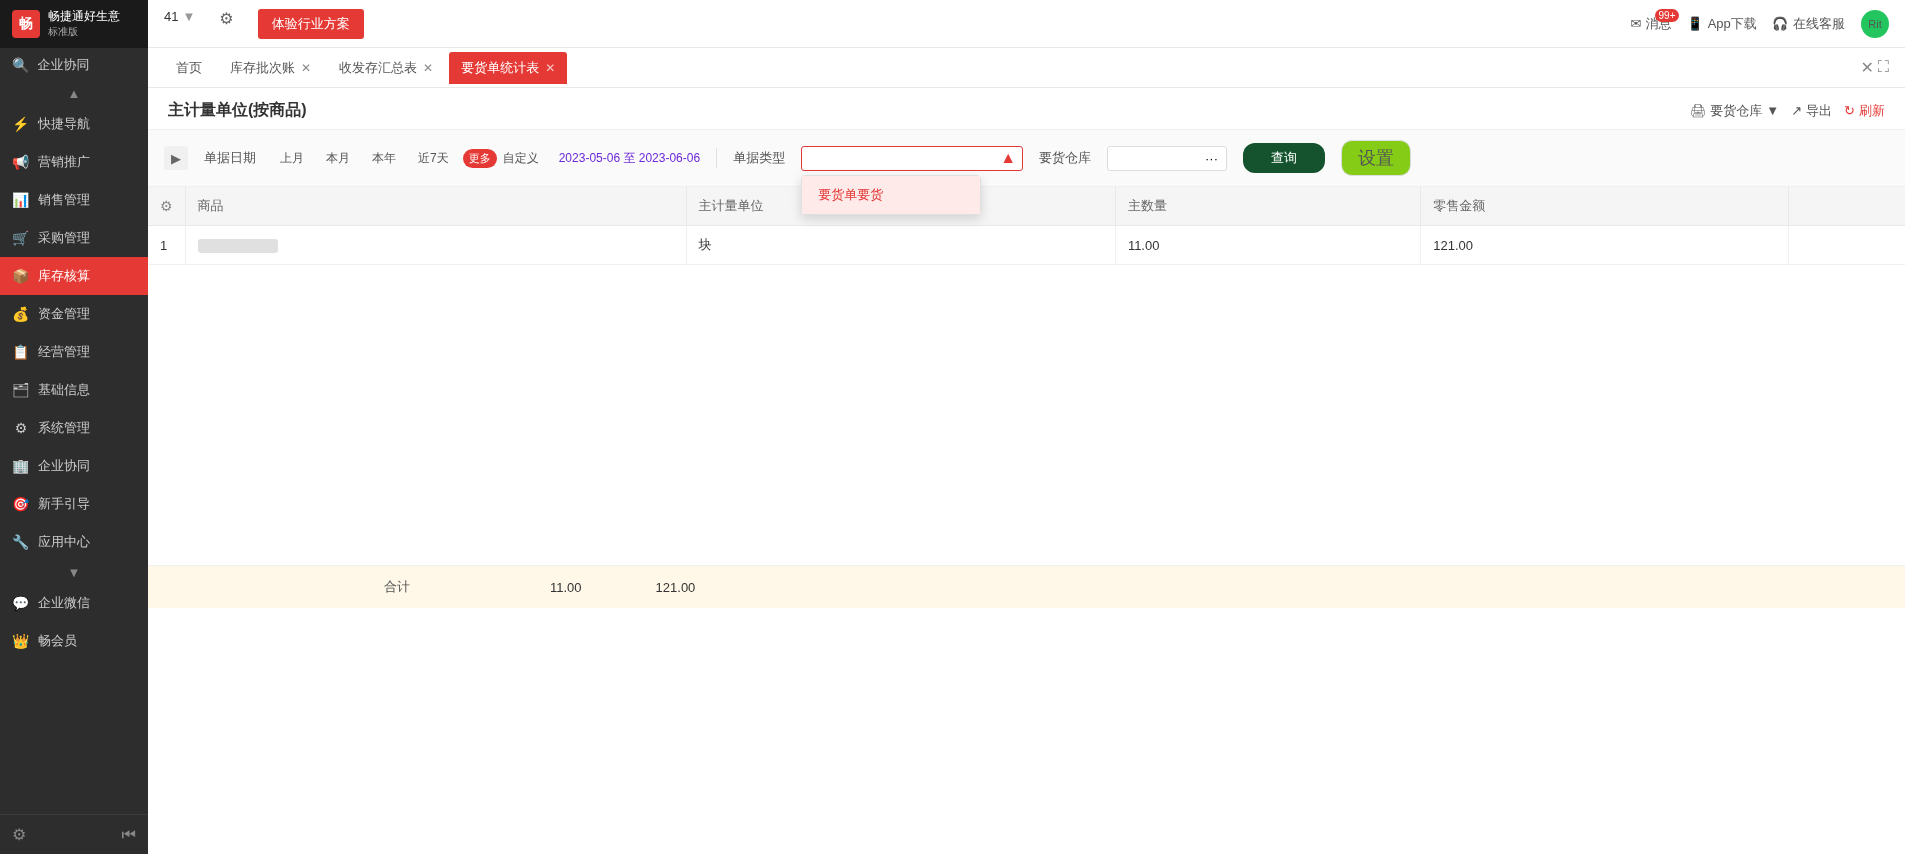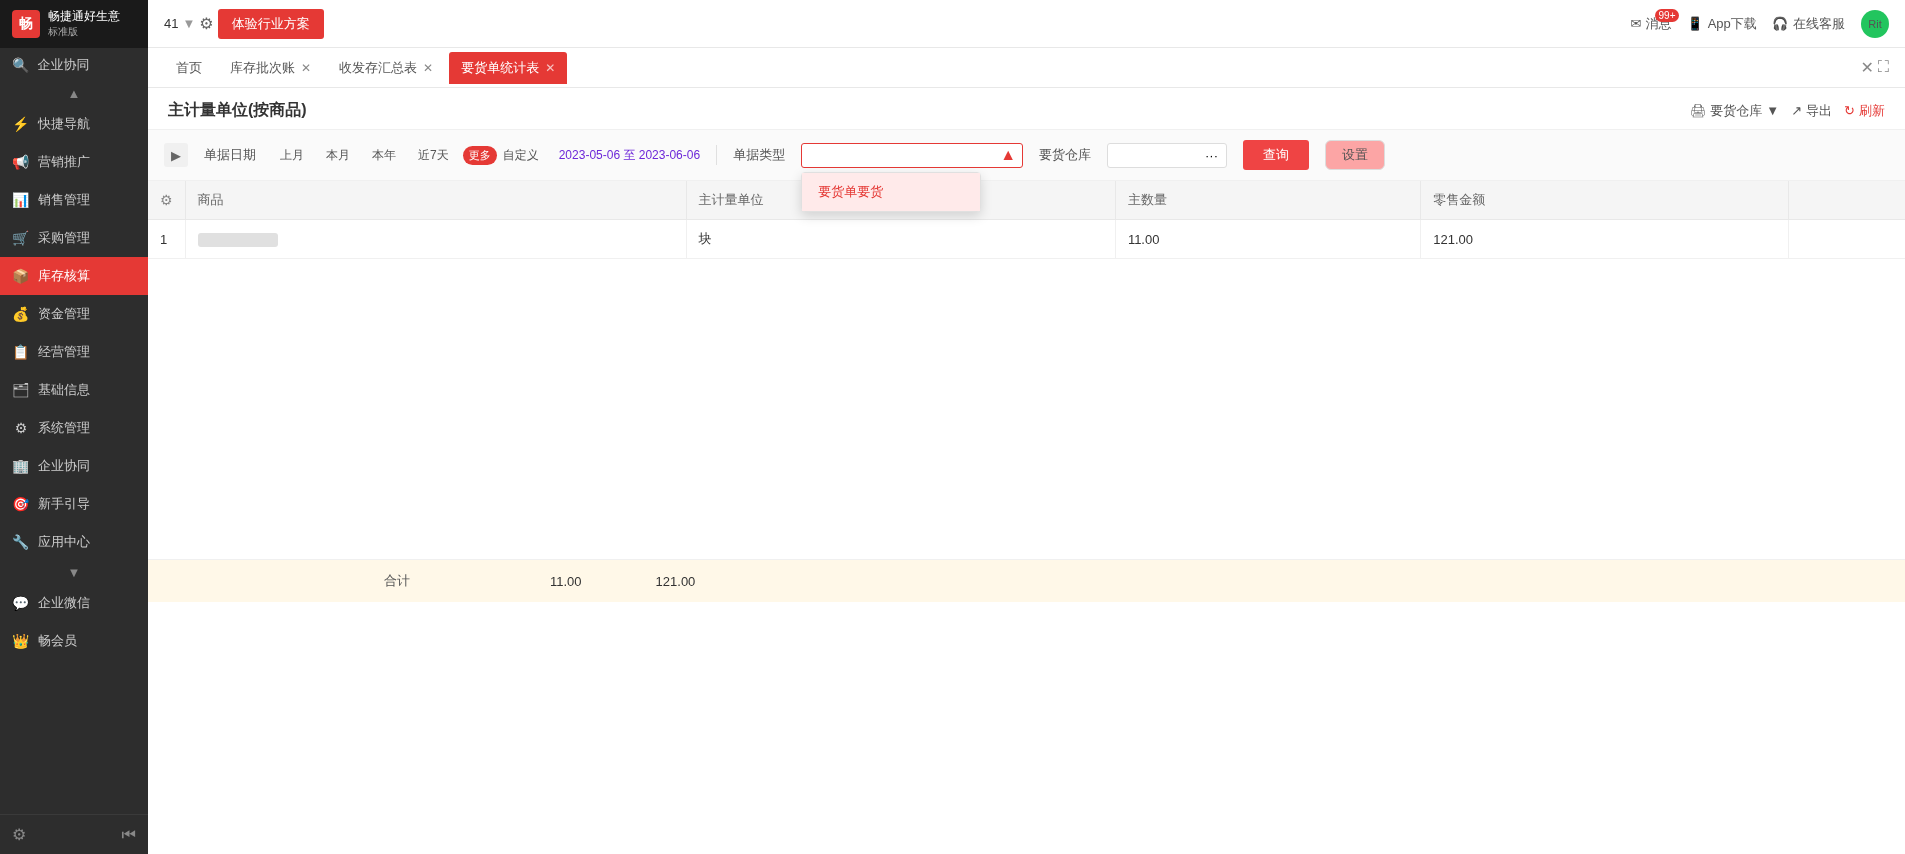--- a/index.html
+++ b/index.html
@@ -21,21 +21,21 @@
 
     .sidebar-scroll-up, .sidebar-scroll-down { display: flex; align-items: center; justify-content: center; padding: 4px; cursor: pointer; color: #888; }
     .sidebar-bottom { margin-top: auto; display: flex; align-items: center; justify-content: space-between; padding: 10px 12px; border-top: 1px solid #3a3a3a; }
     .sidebar-bottom .b-icon { color: #888; cursor: pointer; font-size: 16px; }
 
     
     .main { flex: 1; display: flex; flex-direction: column; height: 100%; overflow: hidden; }
 
     
     .topbar { height: 48px; background: #fff; display: flex; align-items: center; padding: 0 16px; border-bottom: 1px solid #e8e8e8; justify-content: space-between; flex-shrink: 0; }
-    .topbar-left { display: flex; align-items: center; gap: 4px; }
+    .topbar-left { display: flex; align-items: flex-start; gap: 24px; }
     .topbar-select { display: flex; align-items: center; gap: 4px; font-size: 13px; color: #333; cursor: pointer; }
     .topbar-select .arrow { color: #999; }
     .topbar-gear { color: #666; cursor: pointer; font-size: 16px; }
     .trial-btn { background: #e53935; color: white; border: none; padding: 6px 14px; border-radius: 3px; cursor: pointer; font-size: 13px; }
     .topbar-right { display: flex; align-items: center; gap: 16px; }
     .topbar-right .msg-btn { display: flex; align-items: center; gap: 4px; color: #555; cursor: pointer; font-size: 13px; position: relative; }
     .badge { background: #e53935; color: white; font-size: 10px; padding: 1px 4px; border-radius: 8px; position: absolute; top: -6px; right: -8px; text-align: right; }
     .topbar-right .app-btn, .topbar-right .service-btn { display: flex; align-items: center; gap: 4px; color: #555; cursor: pointer; font-size: 13px; }
     .avatar { width: 28px; height: 28px; background: #22c55e; border-radius: 50%; cursor: pointer; }
 
@@ -68,22 +68,22 @@
     .filter-date-btn.more { background: #e53935; color: white; border-radius: 10px; padding: 2px 6px; font-size: 11px; }
     .filter-date-custom { color: #555; cursor: pointer; font-size: 12px; }
     .filter-date-range { font-size: 12px; color: #6d28d9; margin-left: 4px; }
     .filter-divider { width: 1px; height: 20px; background: #e0e0e0; }
     .filter-type-label { font-size: 13px; color: #555; }
     .filter-type-input-wrap { display: flex; align-items: center; border: 1px solid #e53935; border-radius: 3px; background: #fff; min-width: 200px; position: relative; }
     .filter-type-input { border: none; outline: none; padding: 4px 8px; font-size: 13px; flex: 1; background: transparent; }
     .filter-type-clear { color: #e53935; cursor: pointer; padding: 0 6px; font-size: 16px; }
     .filter-warehouse-label { font-size: 13px; color: #555; }
     .filter-warehouse-input { border: 1px solid #ddd; border-radius: 3px; padding: 4px 8px; font-size: 13px; min-width: 120px; display: flex; align-items: center; justify-content: space-between; cursor: pointer; background: #fff; }
-    .query-btn { background: #ef4444; color: white; border: none; padding: 6px 20px; border-radius: 3px; cursor: pointer; font-size: 13px; flex-shrink: 0; }
-    .settings-btn { background: #fca5a5; color: #555; border: 1px solid #ddd; padding: 5px 16px; border-radius: 6px; cursor: pointer; font-size: 13px; }
+    .query-btn { background: #14532d; color: white; border: none; padding: 6px 28px; border-radius: 12px; cursor: pointer; font-size: 13px; flex-shrink: 0; }
+    .settings-btn { background: #84cc16; color: #555; border: 1px solid #ddd; padding: 5px 16px; border-radius: 11px; cursor: pointer; font-size: 18px; }
     .dropdown-menu { position: absolute; top: calc(100% + 4px); left: 0; background: #fff; border: 1px solid #e0e0e0; border-radius: 4px; box-shadow: 0 4px 12px rgba(0,0,0,0.15); min-width: 180px; z-index: 200; }
     .dropdown-item { padding: 10px 16px; cursor: pointer; font-size: 13px; color: #333; }
     .dropdown-item.selected { background: #ffeaea; color: #e53935; }
 
     
     .table-wrap { padding: 0; }
     .data-table { width: 100%; border-collapse: collapse; }
     .data-table th { background: #f5f5f5; padding: 10px 12px; text-align: left; font-weight: normal; color: #666; font-size: 13px; border-bottom: 1px solid #e8e8e8; border-right: 1px solid #e8e8e8; }
     .data-table th:last-child { border-right: none; }
     .data-table td { padding: 10px 12px; border-bottom: 1px solid #f0f0f0; font-size: 13px; color: #333; border-right: 1px solid #f0f0f0; }

